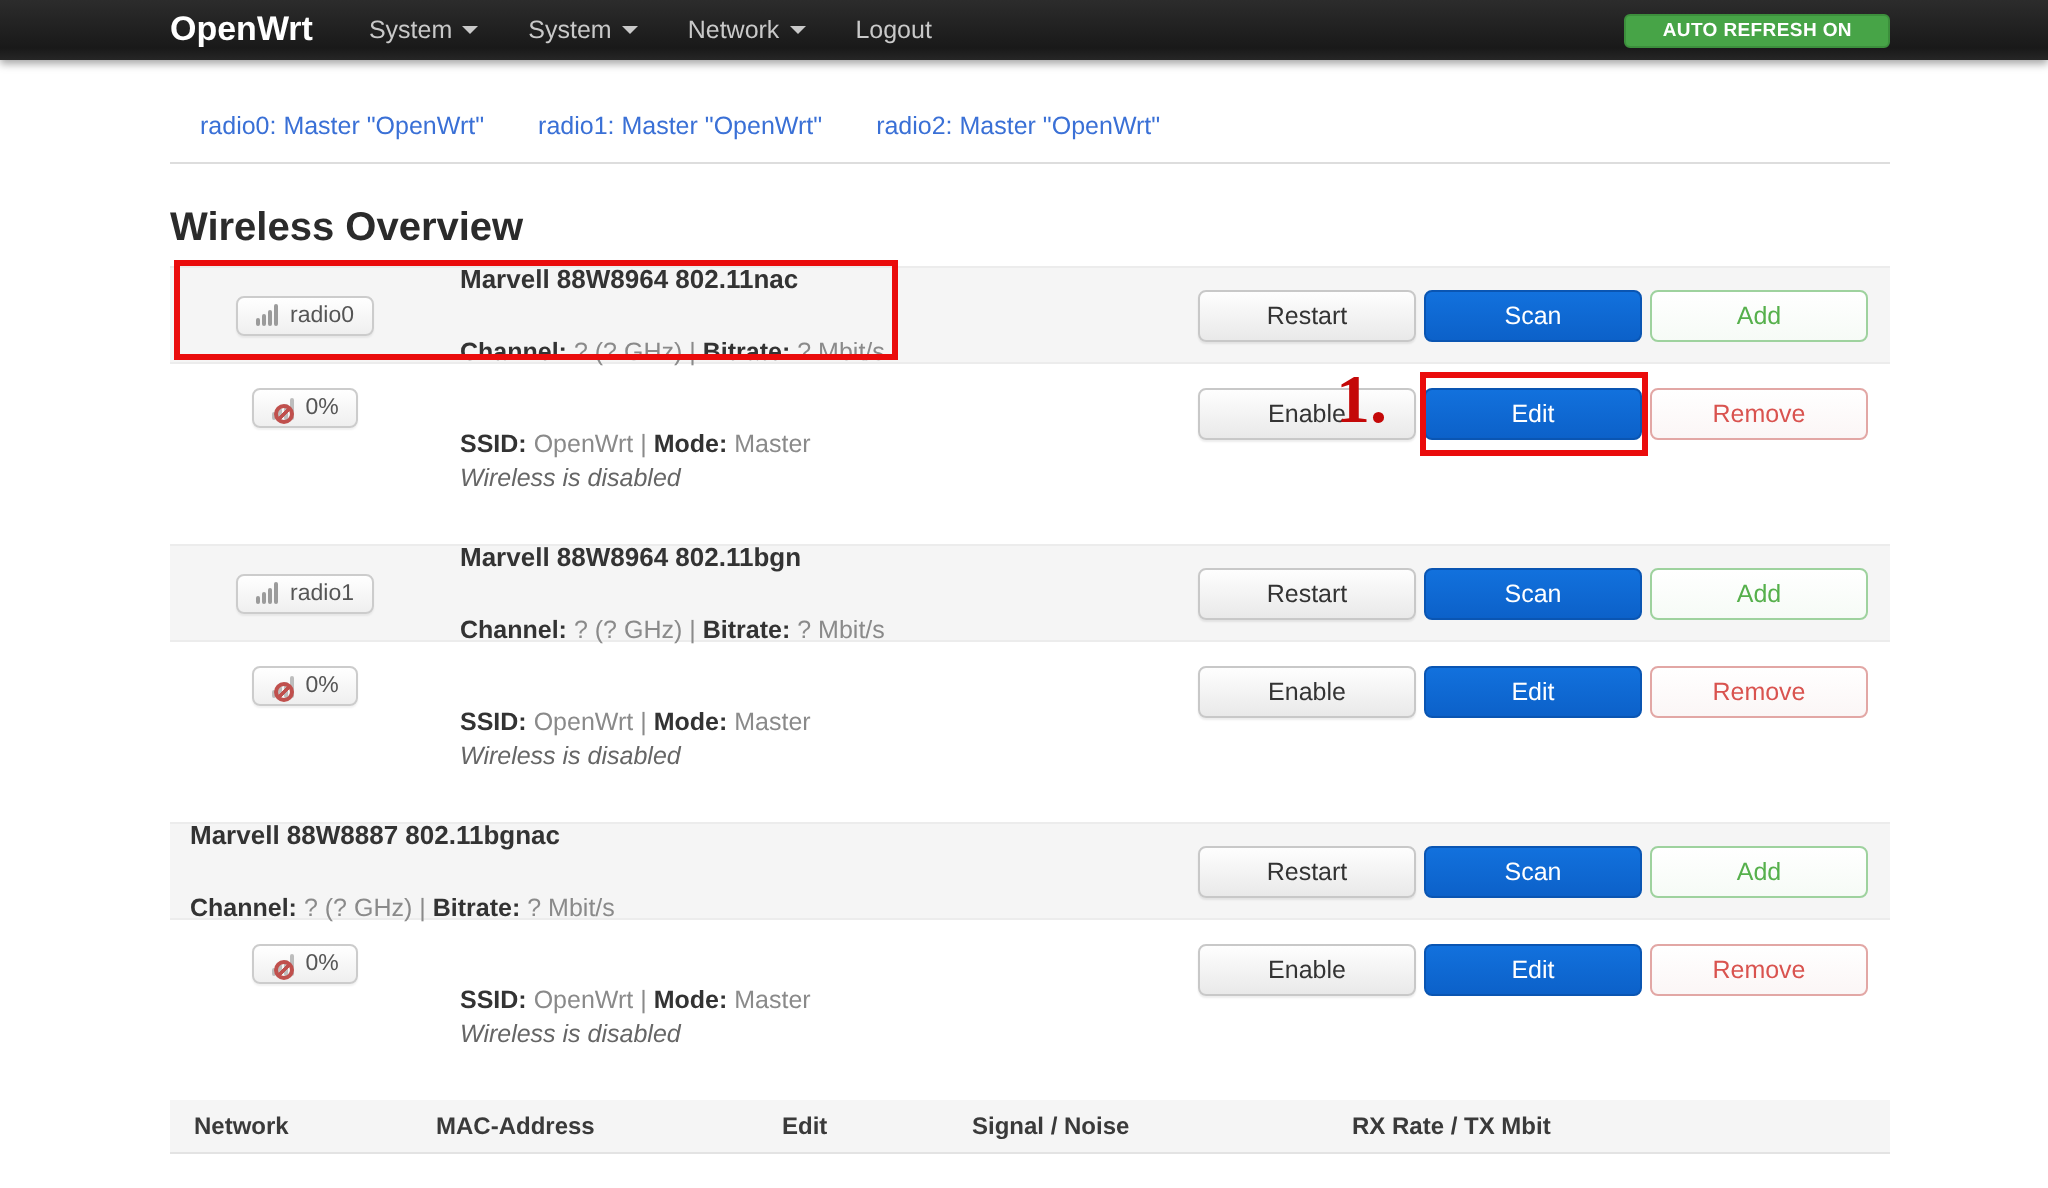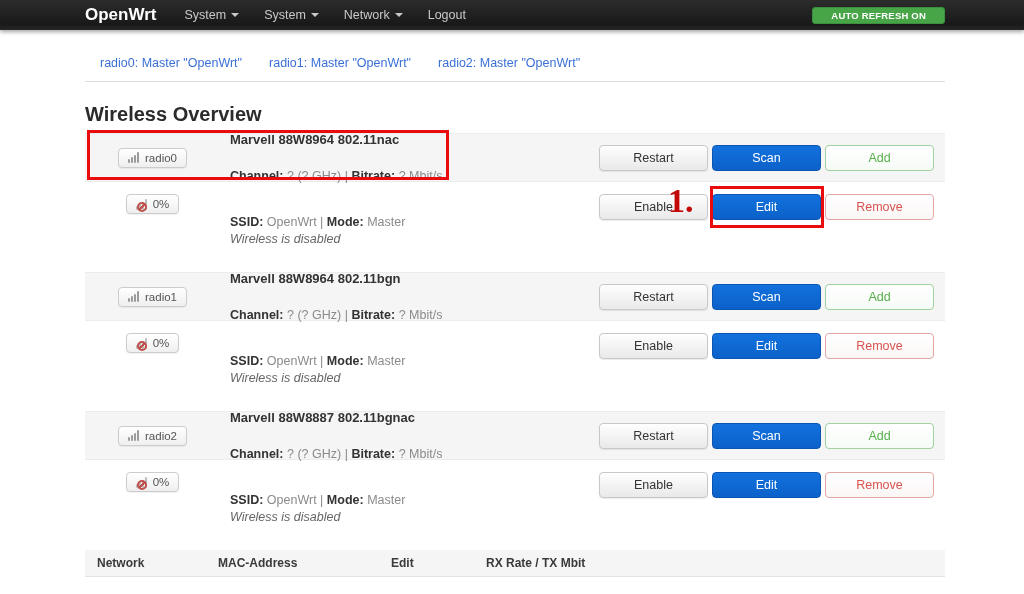--- a/index.html
+++ b/index.html
@@ -297,31 +297,20 @@
       <div class="buttons-cell">
         <button class="btn btn-neutral">Enable</button>
         <button class="btn btn-primary">Edit</button>
         <button class="btn btn-danger">Remove</button>
       </div>
     </div>
   </div>
 
   <div class="radio-section">
     <div class="device-row">
-      <div class="badge-cell">
-        <span class="badge">
-          <span class="sig">
-              <i></i>
-              <i></i>
-              <i></i>
-              <i></i>
-            </span>
-          <span>radio2</span>
-        </span>
-      </div>
       <div class="info-cell">
         <div class="device-title">Marvell 88W8887 802.11bgnac</div>
         <div class="device-sub">
           <b>Channel:</b>
           <span>? (? GHz)</span>
           <span>|</span>
           <b>Bitrate:</b>
           <span>? Mbit/s</span>
         </div>
       </div>
@@ -359,20 +348,21 @@
         <button class="btn btn-primary">Edit</button>
         <button class="btn btn-danger">Remove</button>
       </div>
     </div>
   </div>
 
   <div class="stations-header">
     <div class="col col-network">Network</div>
     <div class="col col-mac">MAC-Address</div>
     <div class="col col-host">Edit</div>
+    <div class="col col-signal">Signal / Noise</div>
     <div class="col col-rate">RX Rate / TX Mbit</div>
   </div>
   <div class="empty-note">No information available</div>
 
 </div>
 
 <div class="anno-box" id="anno-box-radio0"></div>
 <div class="anno-box" id="anno-box-edit"></div>
 <div id="anno-step">1.</div>
 

